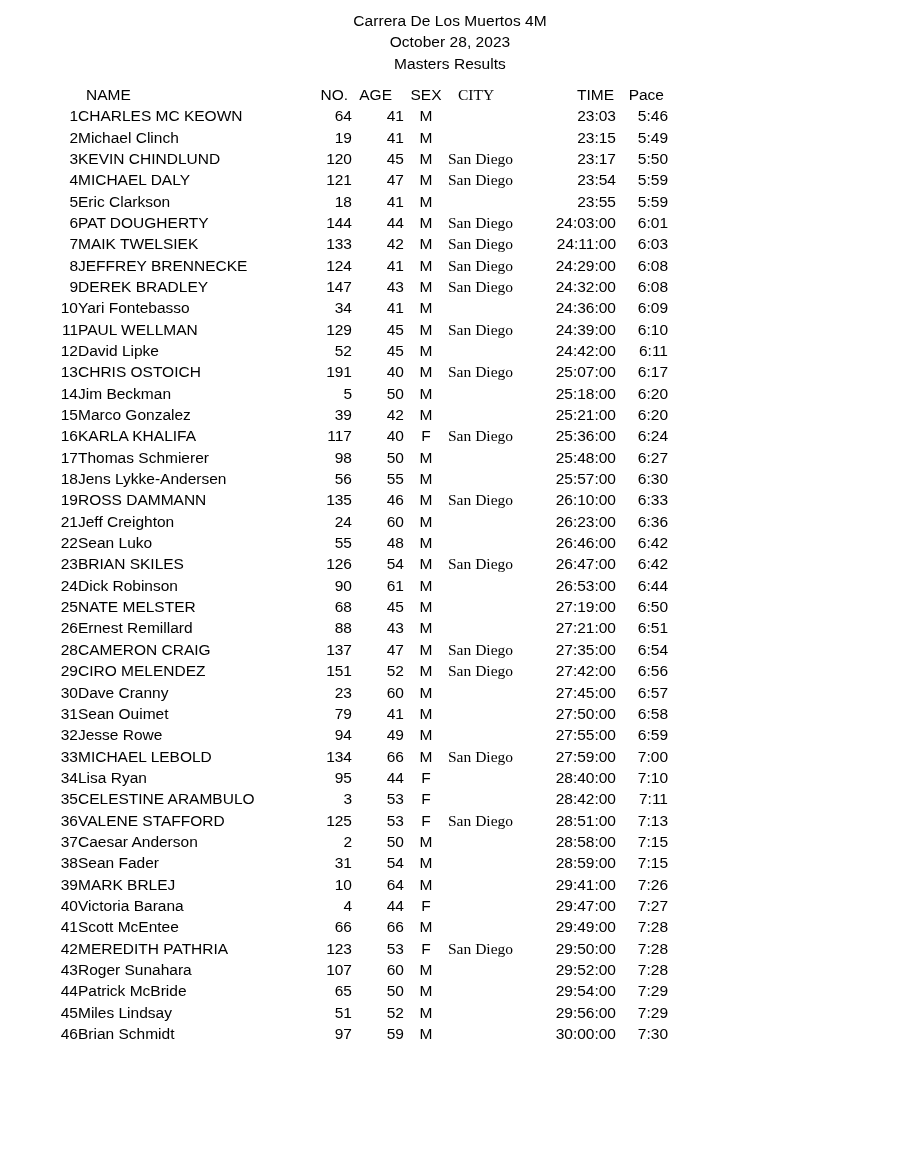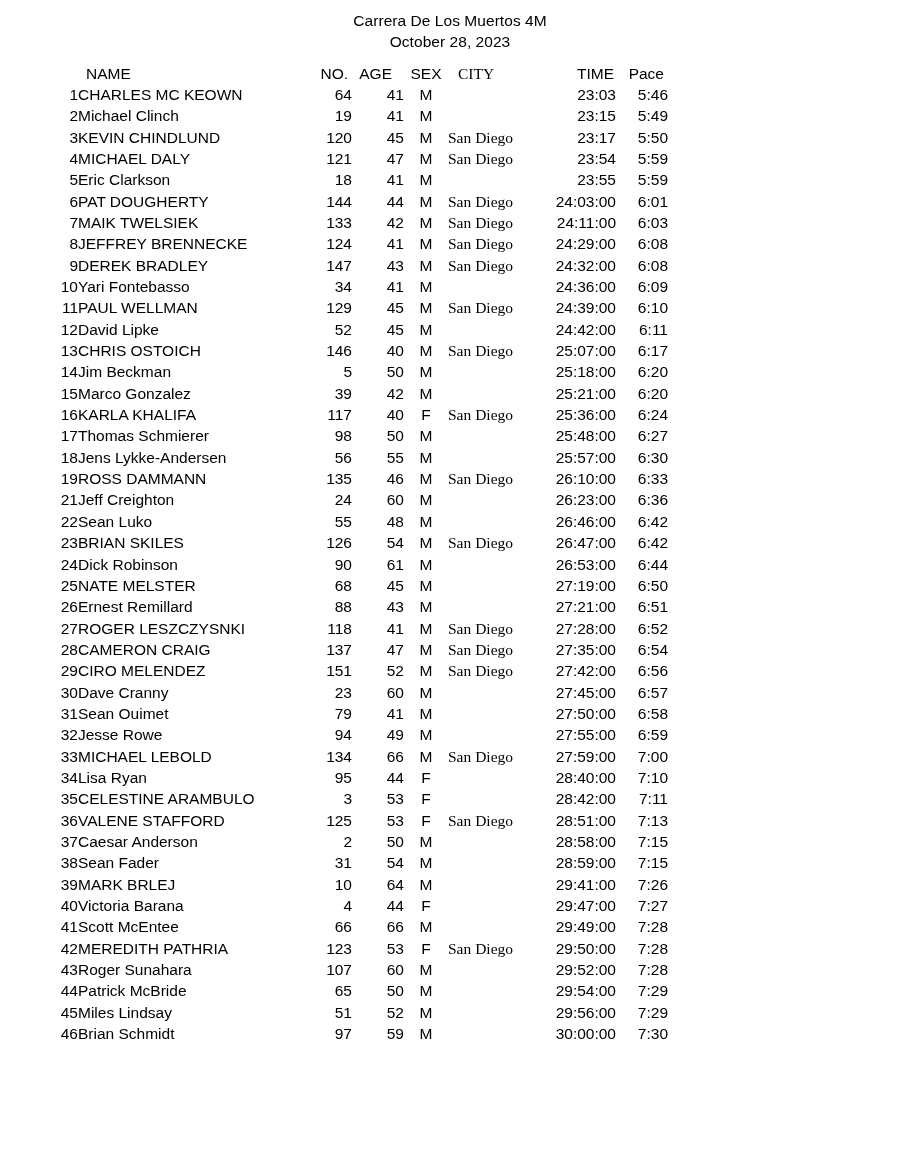--- a/index.html
+++ b/index.html
@@ -73,20 +73,21 @@
   thead th.cell-name { text-align: left; padding-left: 8px; }
 </style>
 </head>
 <body>
 
 <div class="page">
 
   <div class="doc-header">
     <div class="title-line">Carrera De Los Muertos 4M</div>
     <div class="title-line">October 28, 2023</div>
+    <div class="title-line">Masters Results</div>
   </div>
 
   <table class="results">
     <colgroup>
       <col class="c-rank">
         <col class="c-name">
         <col class="c-no">
         <col class="c-age">
       <col class="c-sex">
         <col class="c-city">
@@ -222,21 +223,21 @@
           <td class="cell-no">52</td>
           <td class="cell-age">45</td>
           <td class="cell-sex">M</td>
           <td class="cell-city"></td>
           <td class="cell-time">24:42:00</td>
           <td class="cell-pace">6:11</td>
         </tr>
         <tr>
           <td class="cell-rank">13</td>
           <td class="cell-name">CHRIS OSTOICH</td>
-          <td class="cell-no">146</td>
+          <td class="cell-no">191</td>
           <td class="cell-age">40</td>
           <td class="cell-sex">M</td>
           <td class="cell-city">San Diego</td>
           <td class="cell-time">25:07:00</td>
           <td class="cell-pace">6:17</td>
         </tr>
         <tr>
           <td class="cell-rank">14</td>
           <td class="cell-name">Jim Beckman</td>
           <td class="cell-no">5</td>
@@ -350,30 +351,20 @@
           <td class="cell-rank">26</td>
           <td class="cell-name">Ernest Remillard</td>
           <td class="cell-no">88</td>
           <td class="cell-age">43</td>
           <td class="cell-sex">M</td>
           <td class="cell-city"></td>
           <td class="cell-time">27:21:00</td>
           <td class="cell-pace">6:51</td>
         </tr>
         <tr>
-          <td class="cell-rank">27</td>
-          <td class="cell-name">ROGER LESZCZYSNKI</td>
-          <td class="cell-no">118</td>
-          <td class="cell-age">41</td>
-          <td class="cell-sex">M</td>
-          <td class="cell-city">San Diego</td>
-          <td class="cell-time">27:28:00</td>
-          <td class="cell-pace">6:52</td>
-        </tr>
-        <tr>
           <td class="cell-rank">28</td>
           <td class="cell-name">CAMERON CRAIG</td>
           <td class="cell-no">137</td>
           <td class="cell-age">47</td>
           <td class="cell-sex">M</td>
           <td class="cell-city">San Diego</td>
           <td class="cell-time">27:35:00</td>
           <td class="cell-pace">6:54</td>
         </tr>
         <tr>

